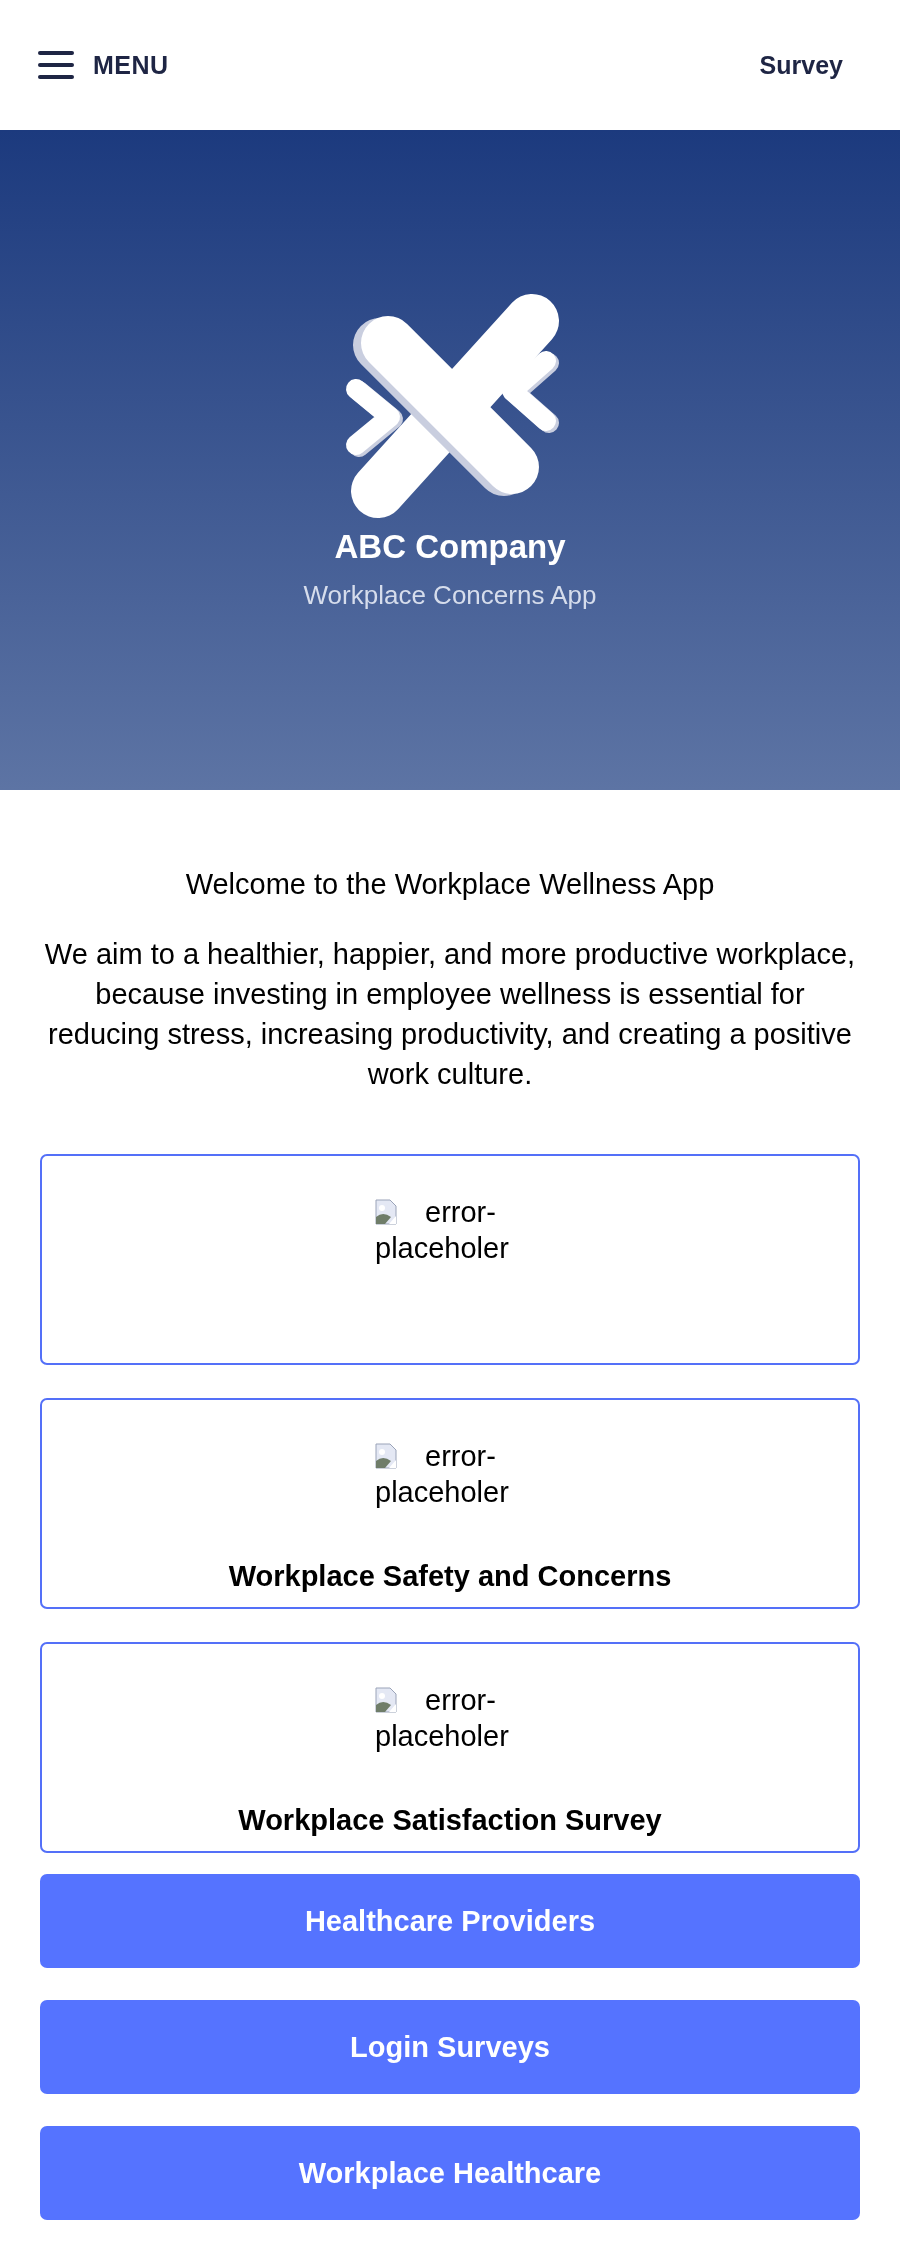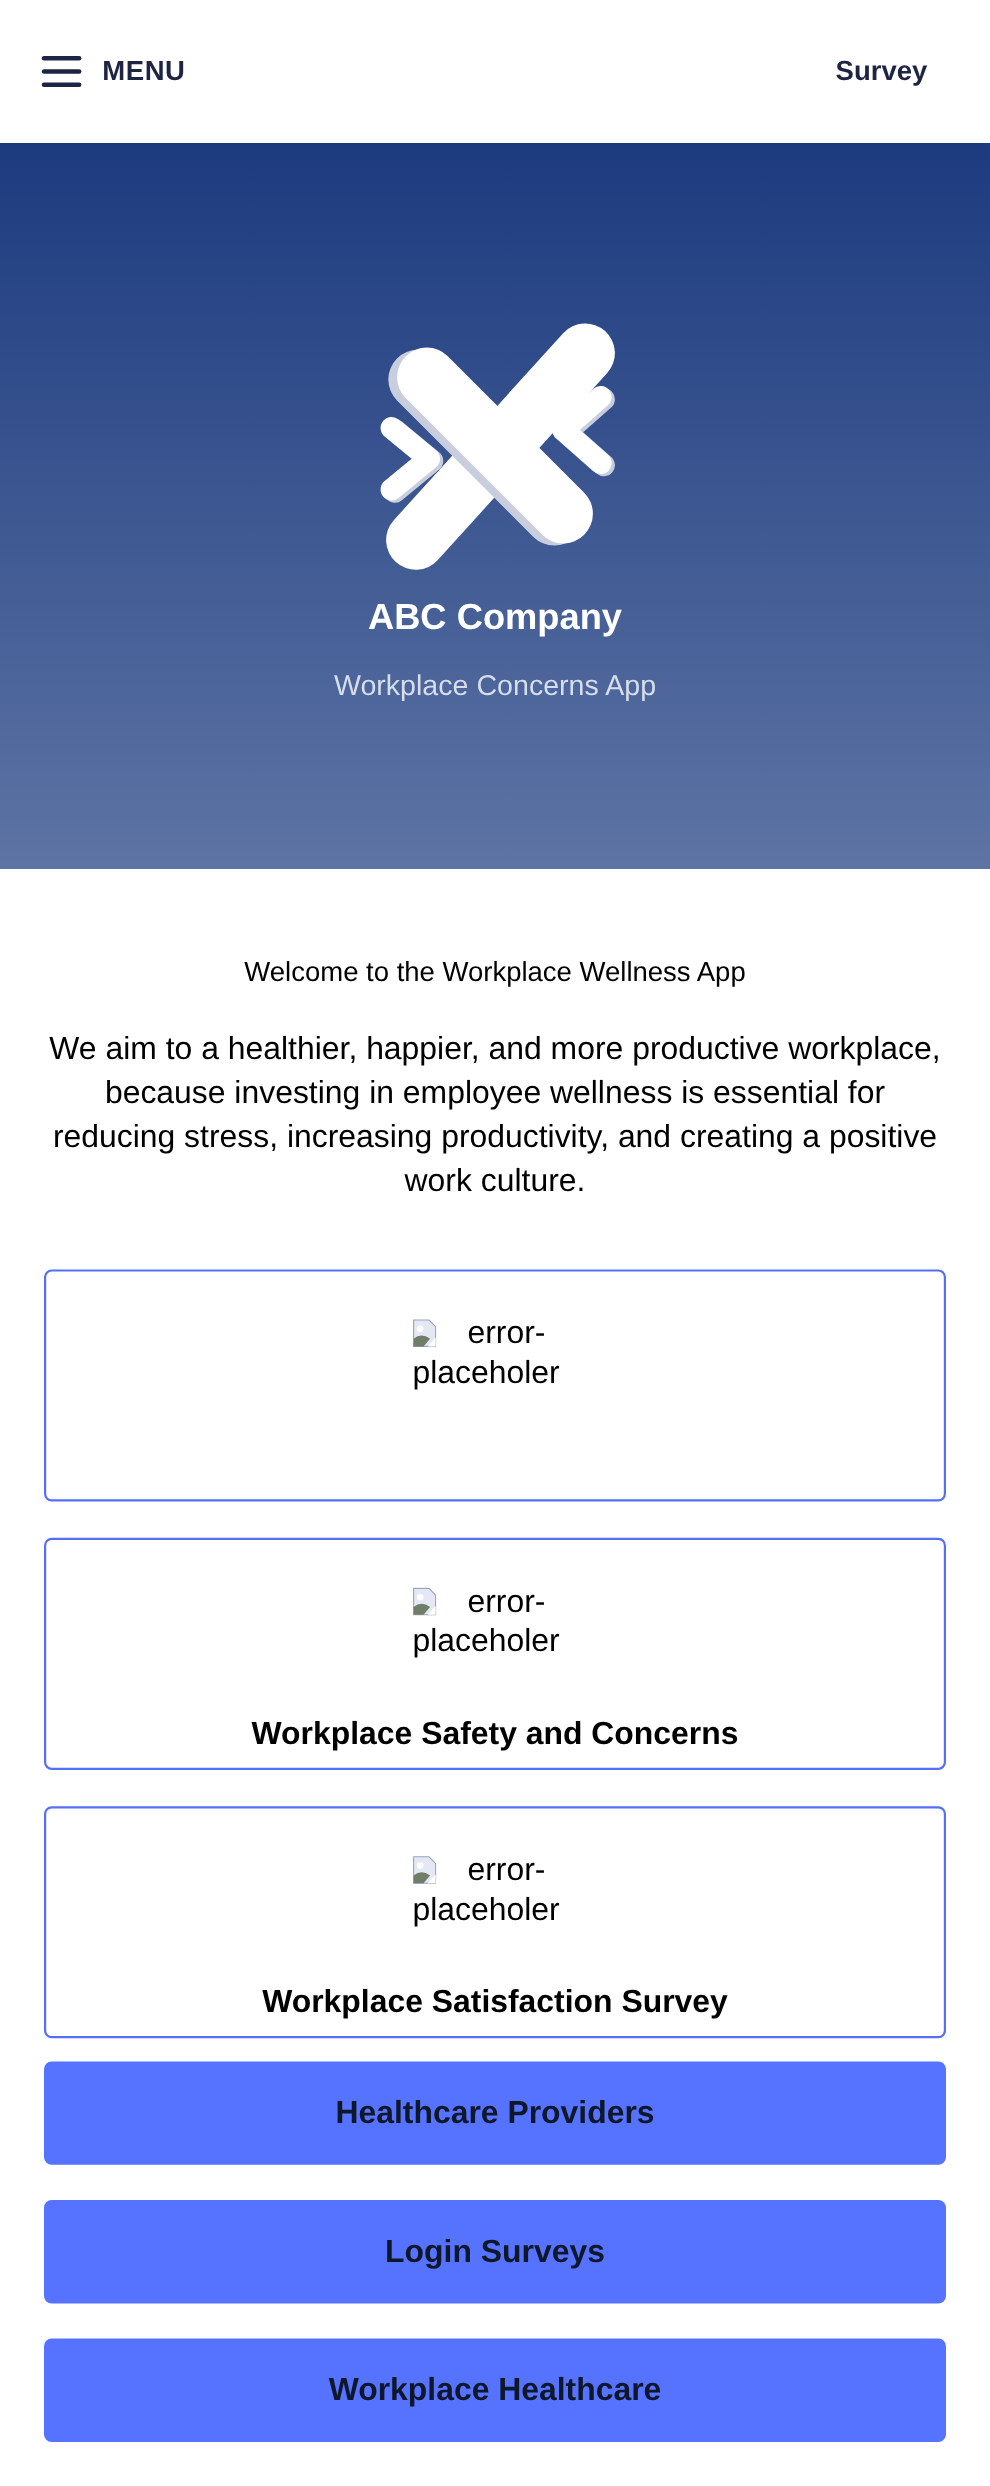--- a/index.html
+++ b/index.html
@@ -6,38 +6,38 @@
   html, body { width: 900px; background: #ffffff; }
   body { font-family: "Liberation Sans", "DejaVu Sans", sans-serif; color: #000; }
 
   .topbar { height: 130px; display: flex; align-items: center; justify-content: space-between; padding: 0 57px 0 38px; background: #fff; }
   .menu-btn { display: flex; align-items: center; cursor: pointer; text-align: right; }
   .hamburger { width: 36px; height: 28px; display: flex; flex-direction: column; justify-content: space-between; margin-right: 19px; }
   .hamburger span { display: block; height: 4px; border-radius: 2px; background: #1e2544; }
   .menu-label { font-size: 25px; font-weight: bold; color: #1e2544; letter-spacing: 0.5px; }
   .login-btn { font-size: 25px; font-weight: bold; color: #1e2544; cursor: pointer; }
 
-  .hero { height: 660px; background: linear-gradient(to bottom, #1c3a7e 0%, #5d74a4 100%); display: flex; flex-direction: column; align-items: center; gap: 14px; }
+  .hero { height: 660px; background: linear-gradient(to bottom, #1c3a7e 0%, #5d74a4 100%); display: flex; flex-direction: column; align-items: center; }
   .logo { margin-top: 155px; width: 220px; height: 240px; }
   .company { margin-top: 3px; font-size: 33px; font-weight: bold; color: #ffffff; }
   .subtitle { margin-top: 14px; font-size: 26px; color: #d6ddec; }
 
   .intro { text-align: center; padding: 0 40px; }
-  .welcome { margin-top: 74px; font-size: 25px; line-height: 40px; color: #000; }
+  .welcome { margin-top: 74px; font-size: 29px; line-height: 40px; color: #000; }
   .lead { margin-top: 30px; font-size: 29px; line-height: 40px; color: #000; }
 
   .cards { padding: 0 40px; margin-top: 60px; }
   .card { height: 211px; border: 2px solid #5470f8; border-radius: 7px; margin-bottom: 33px; display: flex; flex-direction: column; align-items: center; padding-top: 38px; cursor: pointer; gap: 28px; }
   .ph { width: 150px; display: flex; flex-wrap: wrap; font-size: 29px; line-height: 36px; color: #000; }
   .ph-top { display: flex; align-items: center; width: 100%; }
   .broken-img { width: 22px; height: 26px; margin: 0 28px 0 0; position: relative; }
   .card-title { margin-top: 22px; font-size: 29px; font-weight: bold; color: #000; }
 
   .actions { padding: 0 40px; margin-top: -12px; }
-  .action-btn { display: flex; align-items: center; justify-content: center; height: 94px; background: #5573ff; border-radius: 7px; color: #0f172a; font-size: 29px; font-weight: bold; margin-bottom: 32px; cursor: pointer; }
+  .action-btn { display: flex; align-items: center; justify-content: center; height: 94px; background: #5573ff; border-radius: 7px; color: #ffffff; font-size: 29px; font-weight: bold; margin-bottom: 32px; cursor: pointer; }
 </style>
 </head>
 <body>
 
 <header class="topbar">
   <div class="menu-btn">
     <div class="hamburger">
       <span></span>
         <span></span>
         <span></span>

